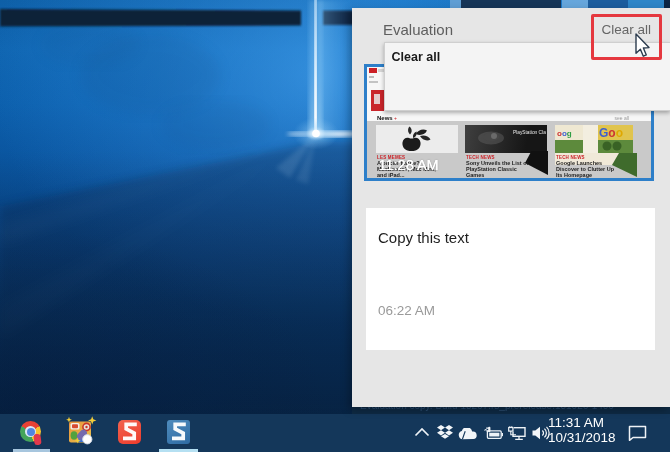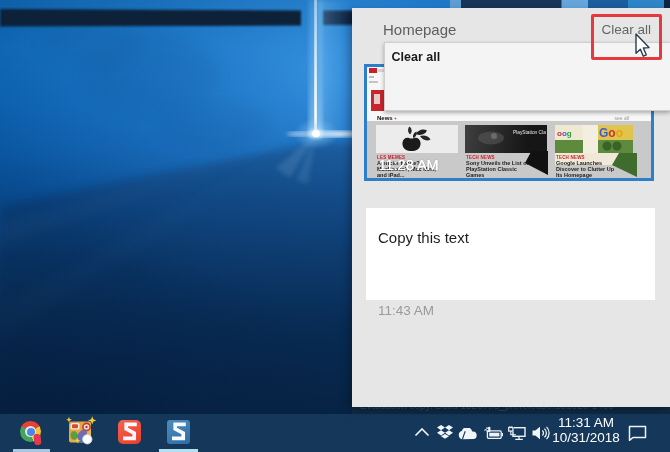--- a/index.html
+++ b/index.html
@@ -194,29 +194,29 @@
     <rect x="0" y="0" width="5.8" height="5.8" fill="#14375a"></rect>
     <rect x="0.7" y="1.5" width="4.2" height="3.6" fill="none" stroke="#eef2f6" stroke-width="1.2"></rect>
     <path d="M1.8 0.3 v1.2 M3.8 0.3 v1.2 M2.8 5.1 V8.8 H8" fill="none" stroke="#eef2f6" stroke-width="1.1"></path>
   </svg>
 
   <svg class="abs" style="left:532px;top:12px;" width="19" height="14" viewBox="0 0 19 14">
     <path fill="#f2f5f8" d="M0.5 4.5 h2.8 L8 0.8 V13.2 L3.3 9.5 H0.5 Z"></path>
     <path d="M10.3 4.5 a3.2 3.2 0 0 1 0 5 M12.4 2.6 a5.8 5.8 0 0 1 0 8.8 M14.5 0.9 a8.4 8.4 0 0 1 0 12.2" fill="none" stroke="#f2f5f8" stroke-width="1.25"></path>
   </svg>
 
-  <div class="abs" style="left:548px;top:0.5px;width:76px;height:34px;color:#ffffff;font-size:13.5px;text-align:center;line-height:15px;">11:31 AM<br>10/31/2018</div>
+  <div class="abs" style="left:548px;top:0.5px;width:76px;height:34px;color:#ffffff;font-size:13.5px;line-height:15px;">11:31 AM<br>10/31/2018</div>
 
   <svg class="abs" style="left:628px;top:11px;" width="19" height="16" viewBox="0 0 19 16">
     <path d="M1.5 1.5 h16 v11 h-12.5 l-3.5 2.8 Z" fill="none" stroke="#eef2f6" stroke-width="1.5" stroke-linejoin="round"></path>
   </svg>
 </div>
 
 <div class="abs" id="panel" style="left:352px;top:8px;width:318px;height:399px;background:#e6e6e6;box-shadow:-3px 3px 8px rgba(0,0,0,0.28);">
-  <div class="abs" style="left:31px;top:13px;font-size:15px;color:#5e5e5e;">Homepage</div>
+  <div class="abs" style="left:31px;top:13px;font-size:15px;color:#5e5e5e;">Evaluation</div>
   <div class="abs" style="right:19px;top:13.5px;font-size:13.5px;color:#666666;">Clear all</div>
 
   <div class="abs" style="left:12px;top:56px;width:284px;height:111px;border:3px solid #2d7fc9;background:#c9c9c9;overflow:hidden;">
 
     <div class="abs" style="left:0;top:0;width:284px;height:54px;background:#f7f7f7;"></div>
 
     <div class="abs" style="left:2px;top:1px;width:8px;height:5px;background:#cc2026;"></div>
     <div class="abs" style="left:11px;top:2px;width:7px;height:3px;background:#d6d6d6;"></div>
     <div class="abs" style="left:2px;top:9px;width:5px;height:2px;background:#bbb;"></div>
     <div class="abs" style="left:2px;top:14px;width:9px;height:2px;background:#c4c4c4;"></div>
@@ -264,23 +264,23 @@
     <div class="abs" style="left:99px;top:87.5px;font-size:4.5px;font-weight:bold;color:#cc2026;letter-spacing:0.2px;">TECH NEWS</div>
     <div class="abs" style="left:189px;top:87.5px;font-size:4.5px;font-weight:bold;color:#cc2026;letter-spacing:0.2px;">TECH NEWS</div>
 
     <div class="abs" style="left:10px;top:92.5px;width:80px;font-size:5.5px;font-weight:bold;color:#1c1c1c;line-height:6.3px;">A pricier future?<br>MacBooks?, Mac Mini,<br>and iPad...</div>
     <div class="abs" style="left:99px;top:92.5px;width:80px;font-size:5.5px;font-weight:bold;color:#1c1c1c;line-height:6.3px;">Sony Unveils the List of<br>PlayStation Classic<br>Games</div>
     <div class="abs" style="left:189px;top:92.5px;width:80px;font-size:5.5px;font-weight:bold;color:#1c1c1c;line-height:6.3px;">Google Launches<br>Discover to Clutter Up<br>Its Homepage</div>
 
     <div class="abs" style="left:11.5px;top:90px;font-size:14.5px;color:#ffffff;text-shadow:0 0 0.6px #ffffff, 0 0 2px rgba(0,0,0,0.25);">11:28 AM</div>
   </div>
 
-  <div class="abs" style="left:14px;top:200px;width:289px;height:92px;background:#ffffff;">
+  <div class="abs" style="left:14px;top:200px;width:289px;height:142px;background:#ffffff;">
     <div class="abs" style="left:12px;top:20.5px;font-size:15px;color:#1f1f1f;">Copy this text</div>
-    <div class="abs" style="left:12px;top:94.5px;font-size:13.5px;color:#9a9a9a;">11:43 AM</div>
+    <div class="abs" style="left:12px;top:94.5px;font-size:13.5px;color:#9a9a9a;">06:22 AM</div>
   </div>
 </div>
 
 <div class="abs" style="left:384px;top:42px;width:286px;height:69px;background:#f4f4f4;border:1px solid #cfcfcf;border-right:none;box-sizing:border-box;box-shadow:0 2px 4px rgba(0,0,0,0.3);">
   <div class="abs" style="left:6.5px;top:6.5px;font-size:12.5px;font-weight:bold;color:#1a1a1a;">Clear all</div>
 </div>
 
 <div class="abs" style="left:591px;top:14px;width:71px;height:46px;border:3.5px solid #e5383f;border-radius:2px;box-sizing:border-box;"></div>
 
 <svg class="abs" style="left:630.5px;top:32.5px;" width="20" height="27" viewBox="0 0 20 27">

